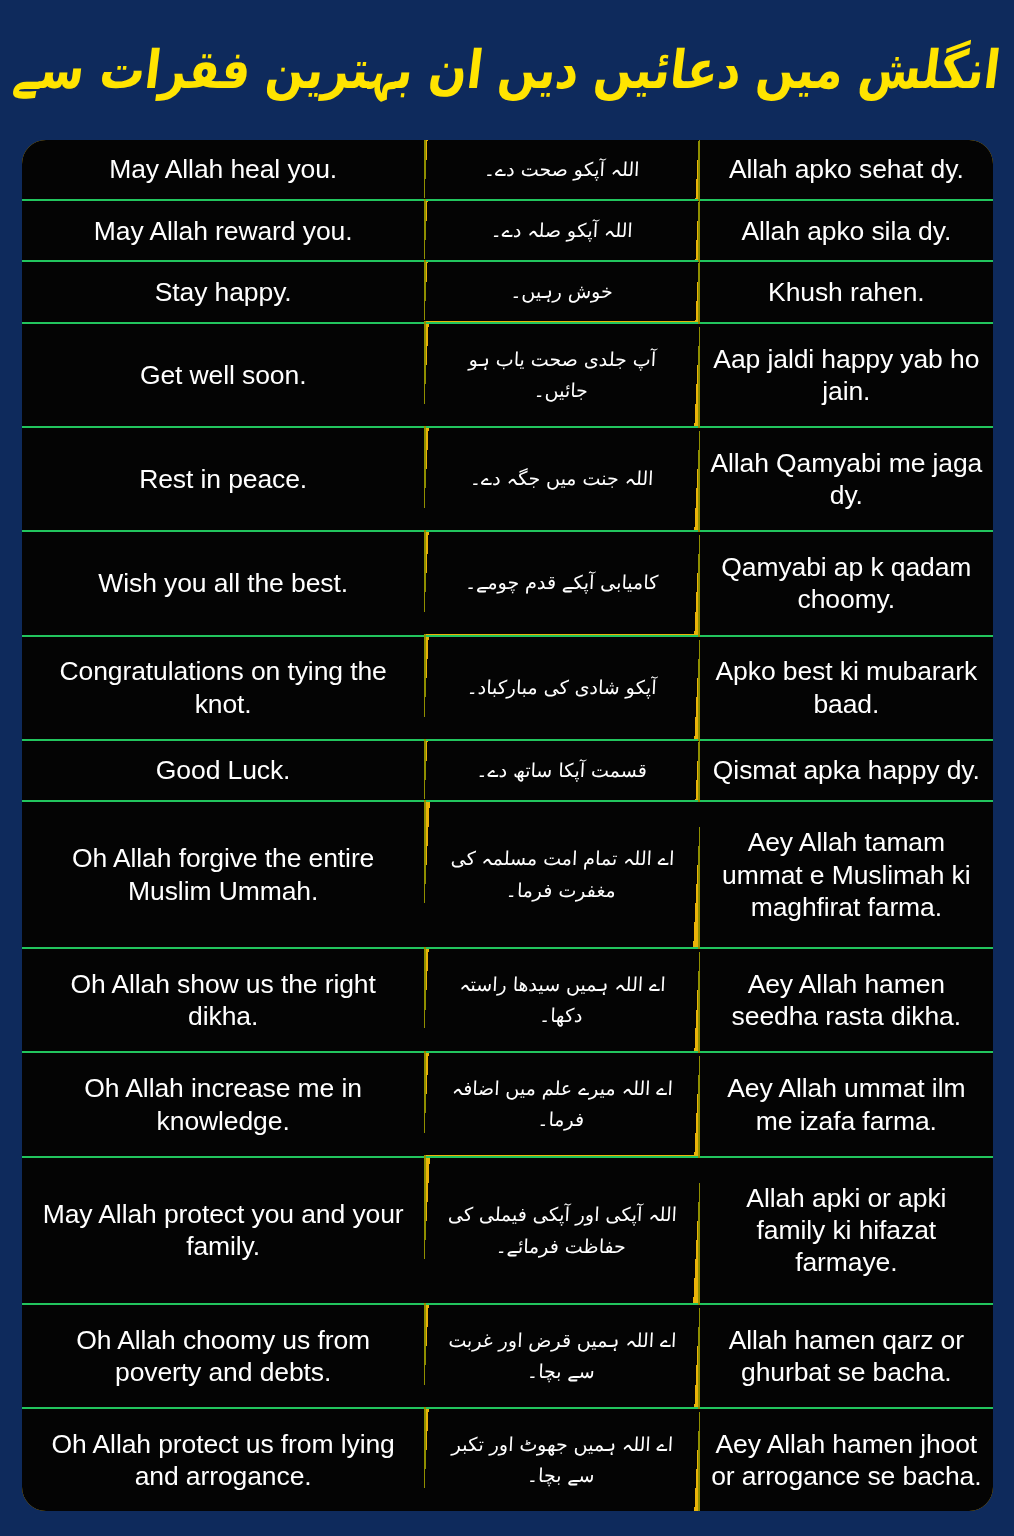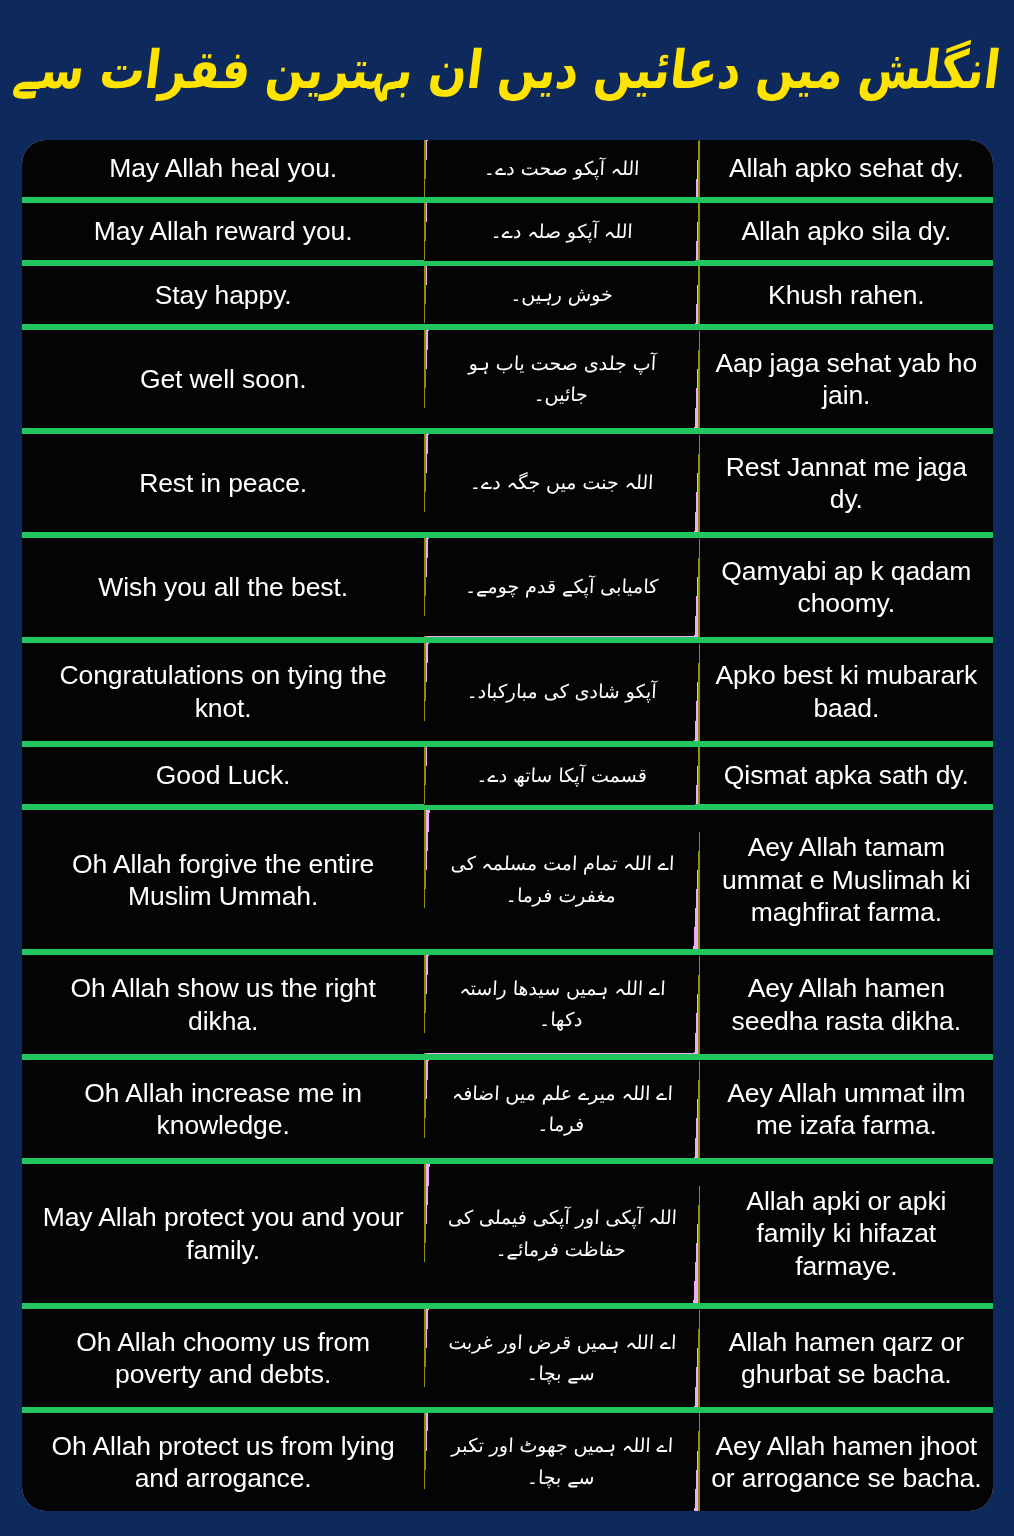--- a/index.html
+++ b/index.html
@@ -49,34 +49,34 @@
     padding: 0 6px;
   }
 
   
   #table-panel {
     position: absolute;
     left: 22px;
     top: 140px;
     width: 971px;
     height: 1371px;
-    background: #f0abfc;
+    background: #eab308;
     border-radius: 24px;
     overflow: hidden;
   }
 
   table#phrase-table {
     width: 100%;
     height: 100%;
     border-collapse: collapse;
     table-layout: fixed;
   }
 
   table#phrase-table tr.phrase-row {
-    border-top: 6px solid #22c55e;
+    border-top: 2px solid #22c55e;
   }
   table#phrase-table tr.phrase-row:first-child {
     border-top: none;
   }
 
   td {
     background: #040404;
     color: #ffffff;
     text-align: center;
     vertical-align: middle;
@@ -139,41 +139,41 @@
             <td class="col-roman">Allah apko sila dy.</td>
           </tr>
           <tr class="phrase-row">
             <td class="col-english">Stay happy.</td>
             <td class="col-urdu">خوش رہیں۔</td>
             <td class="col-roman">Khush rahen.</td>
           </tr>
           <tr class="phrase-row">
             <td class="col-english">Get well soon.</td>
             <td class="col-urdu">آپ جلدی صحت یاب ہو جائیں۔</td>
-            <td class="col-roman">Aap jaga sehat yab ho jain.</td>
+            <td class="col-roman">Aap jaldi happy yab ho jain.</td>
           </tr>
           <tr class="phrase-row">
             <td class="col-english">Rest in peace.</td>
             <td class="col-urdu">اللہ جنت میں جگہ دے۔</td>
-            <td class="col-roman">Rest Jannat me jaga dy.</td>
+            <td class="col-roman">Allah Qamyabi me jaga dy.</td>
           </tr>
           <tr class="phrase-row">
             <td class="col-english">Wish you all the best.</td>
             <td class="col-urdu">کامیابی آپکے قدم چومے۔</td>
             <td class="col-roman">Qamyabi ap k qadam choomy.</td>
           </tr>
           <tr class="phrase-row">
             <td class="col-english">Congratulations on tying the knot.</td>
             <td class="col-urdu">آپکو شادی کی مبارکباد۔</td>
             <td class="col-roman">Apko best ki mubarark baad.</td>
           </tr>
           <tr class="phrase-row">
             <td class="col-english">Good Luck.</td>
             <td class="col-urdu">قسمت آپکا ساتھ دے۔</td>
-            <td class="col-roman">Qismat apka sath dy.</td>
+            <td class="col-roman">Qismat apka happy dy.</td>
           </tr>
           <tr class="phrase-row">
             <td class="col-english">Oh Allah forgive the entire Muslim Ummah.</td>
             <td class="col-urdu">اے اللہ تمام امت مسلمہ کی مغفرت فرما۔</td>
             <td class="col-roman">Aey Allah tamam ummat e Muslimah ki maghfirat farma.</td>
           </tr>
           <tr class="phrase-row">
             <td class="col-english">Oh Allah show us the right dikha.</td>
             <td class="col-urdu">اے اللہ ہمیں سیدھا راستہ دکھا۔</td>
             <td class="col-roman">Aey Allah hamen seedha rasta dikha.</td>

